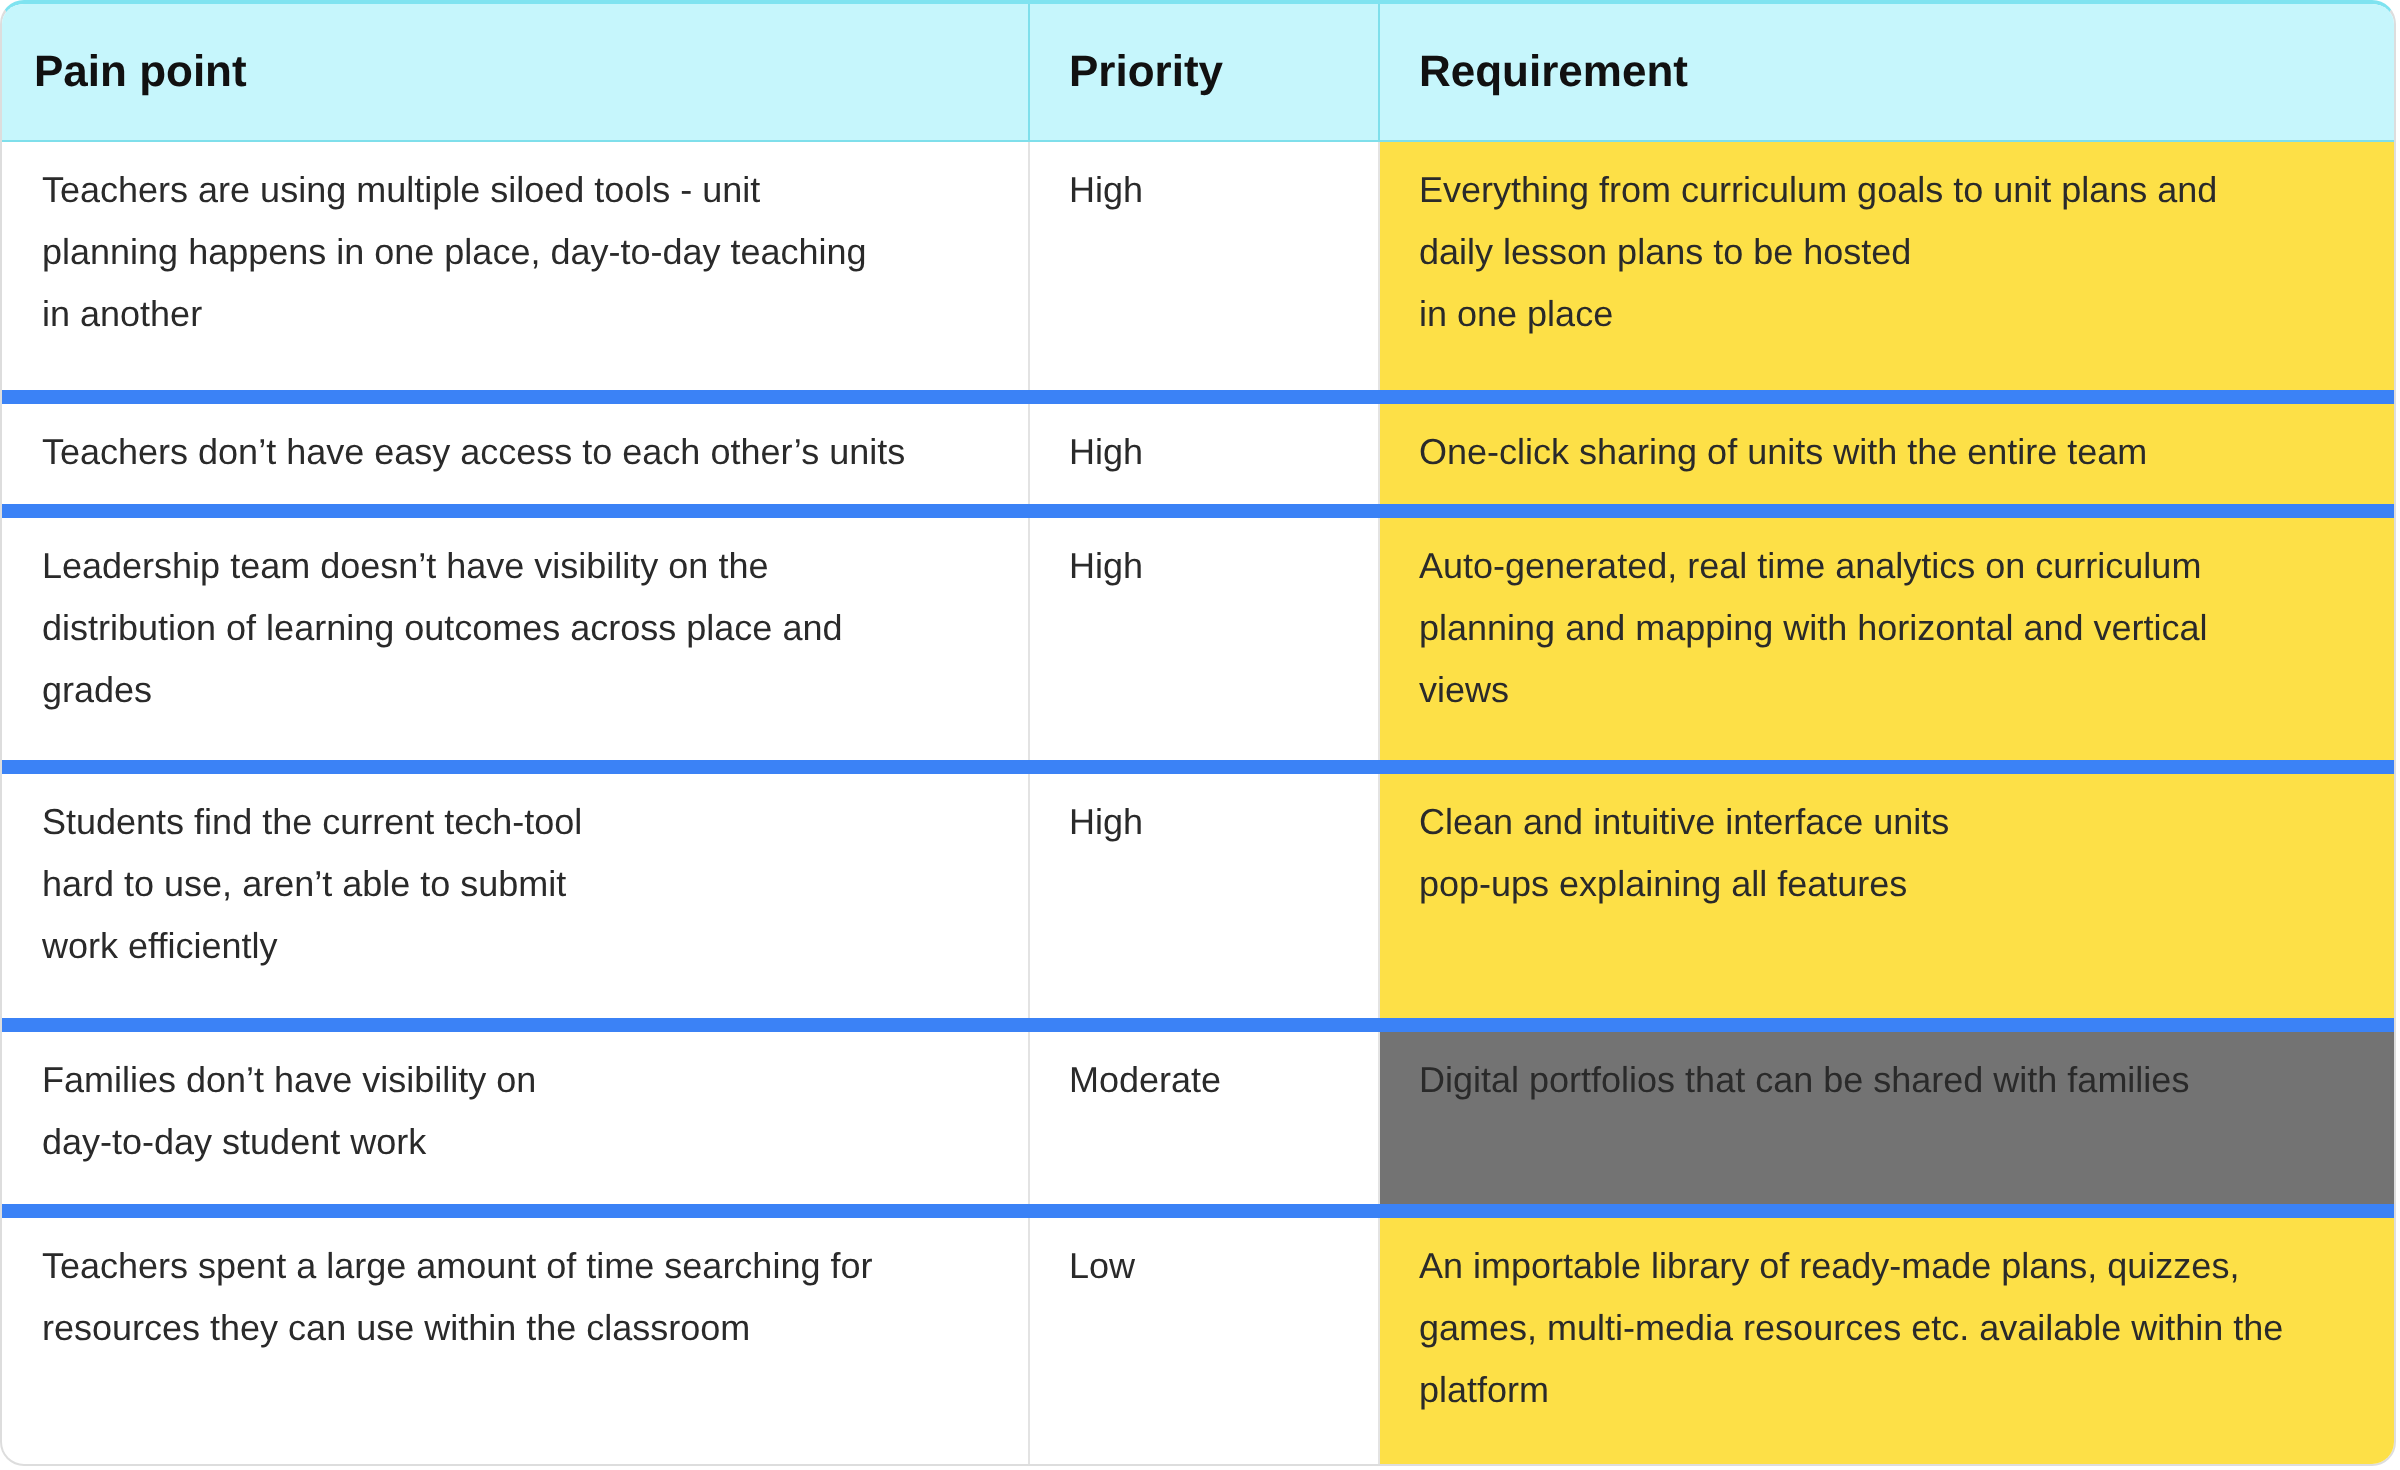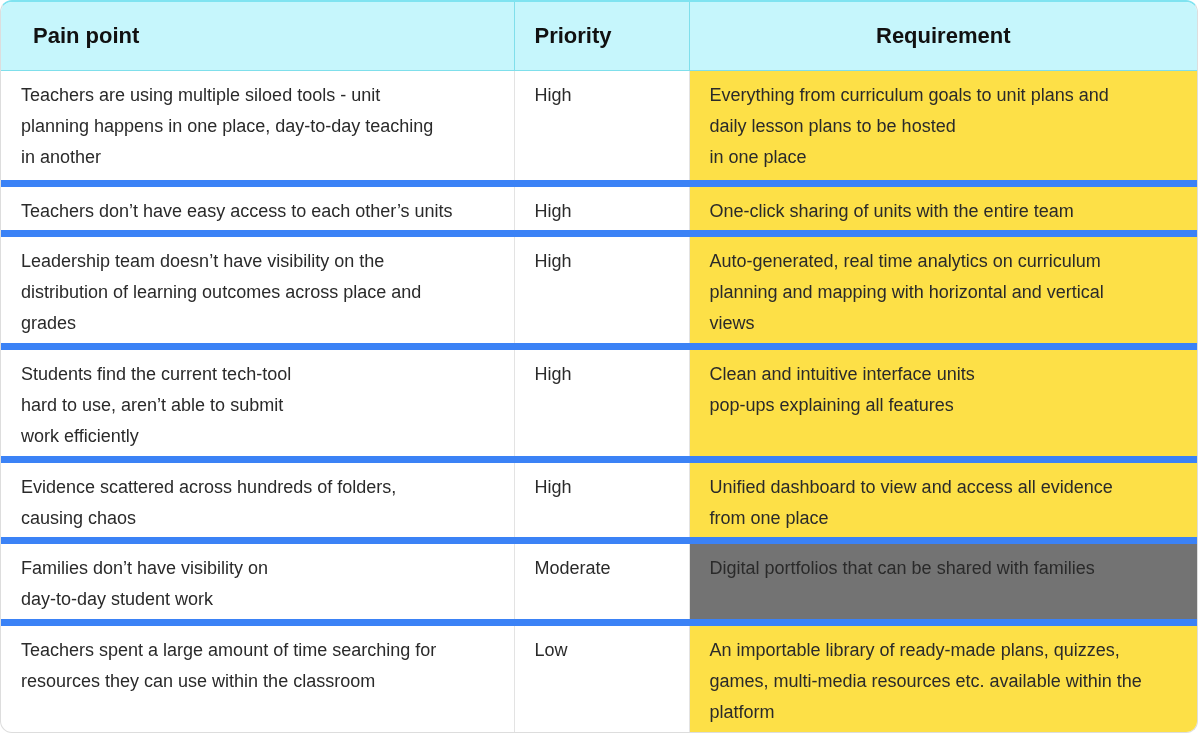--- a/index.html
+++ b/index.html
@@ -41,22 +41,22 @@
       background: #c6f6fc;
       text-align: left;
       font-weight: bold;
       font-size: 22px;
       color: #111111;
       padding: 0 20px 0 20px;
       border-bottom: 1px solid #7fdfeb;
       border-right: 1px solid #7fdfeb;
       vertical-align: middle;
     }
-    th.h-pain { padding-left: 32px; }
-    th:last-child { border-right: none; text-align: center; }
+    th.h-pain { padding-left: 16px; }
+    th:last-child { border-right: none; }
 
     td {
       font-size: 18px;
       line-height: 31px;
       padding: 9px 20px 0 20px;
       vertical-align: top;
       border-bottom: 7px solid #3b82f6;
       border-right: 1px solid #e3e3e3;
       color: #2a2a2a;
       white-space: pre-line;
@@ -110,27 +110,20 @@
 views</td>
       </tr>
       <tr style="height:113px">
         <td>Students find the current tech-tool
 hard to use, aren’t able to submit
 work efficiently</td>
         <td>High</td>
         <td class="req-high">Clean and intuitive interface units
 pop-ups explaining all features</td>
       </tr>
-      <tr style="height:81px">
-        <td>Evidence scattered across hundreds of folders,
-causing chaos</td>
-        <td>High</td>
-        <td class="req-high">Unified dashboard to view and access all evidence
-from one place</td>
-      </tr>
       <tr style="height:82px">
         <td>Families don’t have visibility on
 day-to-day student work</td>
         <td>Moderate</td>
         <td class="req-moderate">Digital portfolios that can be shared with families</td>
       </tr>
       <tr style="height:111px">
         <td>Teachers spent a large amount of time searching for
 resources they can use within the classroom</td>
         <td>Low</td>

